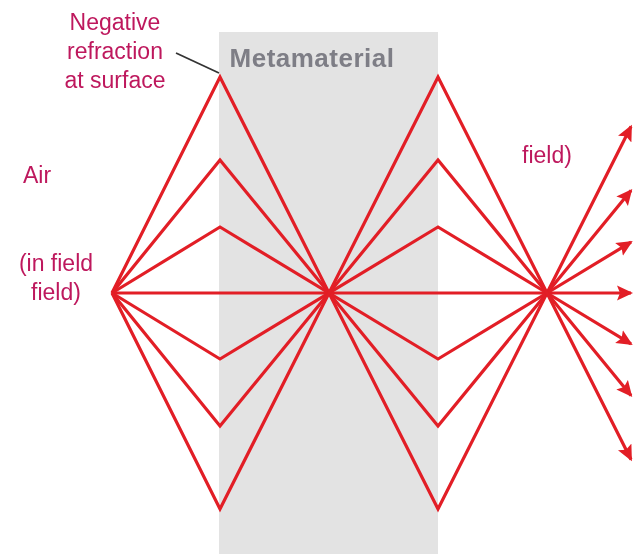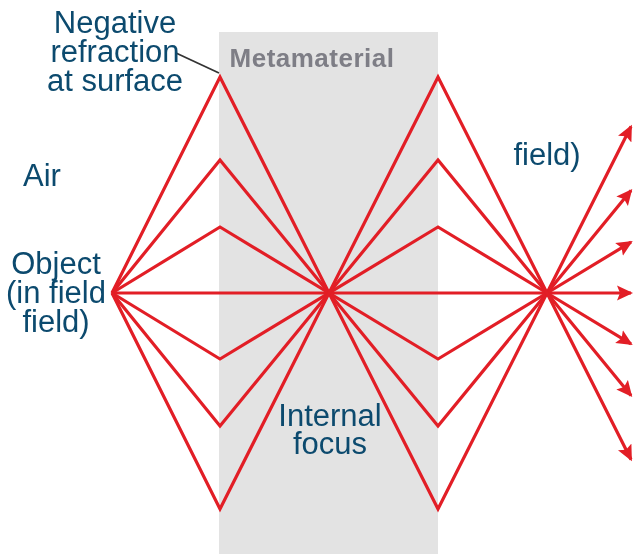--- a/index.html
+++ b/index.html
@@ -13,22 +13,22 @@
   }
   #diagram-svg { position: absolute; left: 0; top: 0; }
   .ray {
     fill: none;
     stroke-width: 3.2;
     stroke-linejoin: miter;
     stroke-linecap: butt;
   }
   .label {
     position: absolute;
-    color: #0c4a6e;
-    font-size: 31px;
+    color: #be185d;
+    font-size: 23px;
     line-height: 29px;
     text-align: center;
     white-space: nowrap;
   }
   .label div { white-space: nowrap; }
   #label-air { text-align: right; }
   #label-metamaterial {
     font-weight: bold;
     font-size: 26px;
     line-height: 32px;
@@ -68,27 +68,22 @@
     <div>Negative</div>
     <div>refraction</div>
     <div>at surface</div>
   </div>
 
   <div class="label" id="label-metamaterial" style="left: 219px; top: 42px; width: 186px; color: rgb(126, 126, 134);">Metamaterial</div>
 
   <div class="label" id="label-air" style="left:23px; top:161px;">Air</div>
 
   <div class="label" id="label-object" style="left:0px; top:249px; width:112px;">
-    <div>Object</div>
     <div>(in field</div>
     <div>field)</div>
   </div>
 
-  <div class="label" id="label-internal-focus" style="left:268px; top:402px; width:124px;">
-    <div>Internal</div>
-    <div>focus</div>
-  </div>
 
   <div class="label" id="label-image" style="left:487px; top:141px; width:120px;">
     <div>field)</div>
   </div>
 
 </div>
 
 </body></html>

